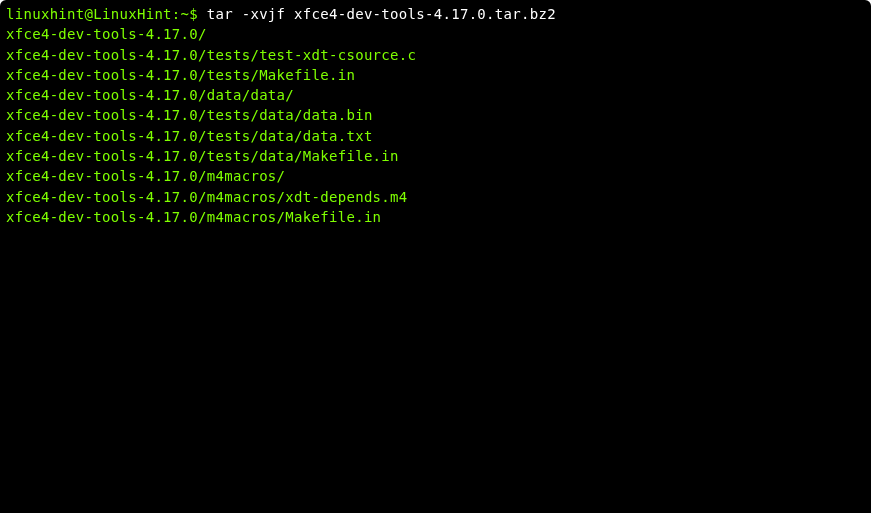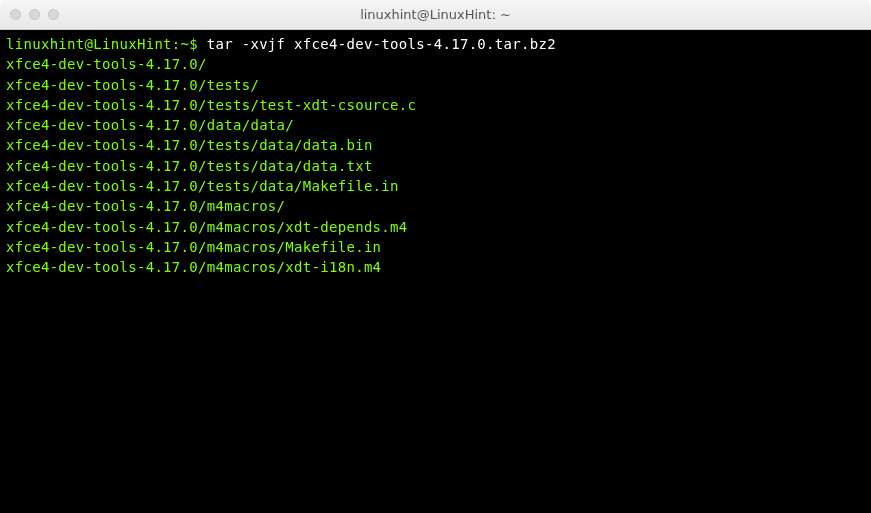--- a/index.html
+++ b/index.html
@@ -69,37 +69,28 @@
       color: #7fff00;
     }
     .cmd {
       color: #ffffff;
     }
   </style>
 </head>
 <body>
 
 <div class="window">
-  <div class="titlebar">
-    <div class="window-controls">
-      <div class="window-btn"></div>
-      <div class="window-btn"></div>
-      <div class="window-btn"></div>
-    </div>
-    <div class="title-text">linuxhint@LinuxHint: ~</div>
-  </div>
   <div class="terminal">
     <div class="line"><span class="prompt">linuxhint@LinuxHint:~$ </span><span class="cmd">tar -xvjf xfce4-dev-tools-4.17.0.tar.bz2</span></div>
     <div id="output-container">
         <div class="line">xfce4-dev-tools-4.17.0/</div>
-        <div class="line">xfce4-dev-tools-4.17.0/tests/</div>
         <div class="line">xfce4-dev-tools-4.17.0/tests/test-xdt-csource.c</div>
+        <div class="line">xfce4-dev-tools-4.17.0/tests/Makefile.in</div>
         <div class="line">xfce4-dev-tools-4.17.0/data/data/</div>
         <div class="line">xfce4-dev-tools-4.17.0/tests/data/data.bin</div>
         <div class="line">xfce4-dev-tools-4.17.0/tests/data/data.txt</div>
         <div class="line">xfce4-dev-tools-4.17.0/tests/data/Makefile.in</div>
         <div class="line">xfce4-dev-tools-4.17.0/m4macros/</div>
         <div class="line">xfce4-dev-tools-4.17.0/m4macros/xdt-depends.m4</div>
         <div class="line">xfce4-dev-tools-4.17.0/m4macros/Makefile.in</div>
-        <div class="line">xfce4-dev-tools-4.17.0/m4macros/xdt-i18n.m4</div>
       </div>
   </div>
 </div>
 
 </body></html>

